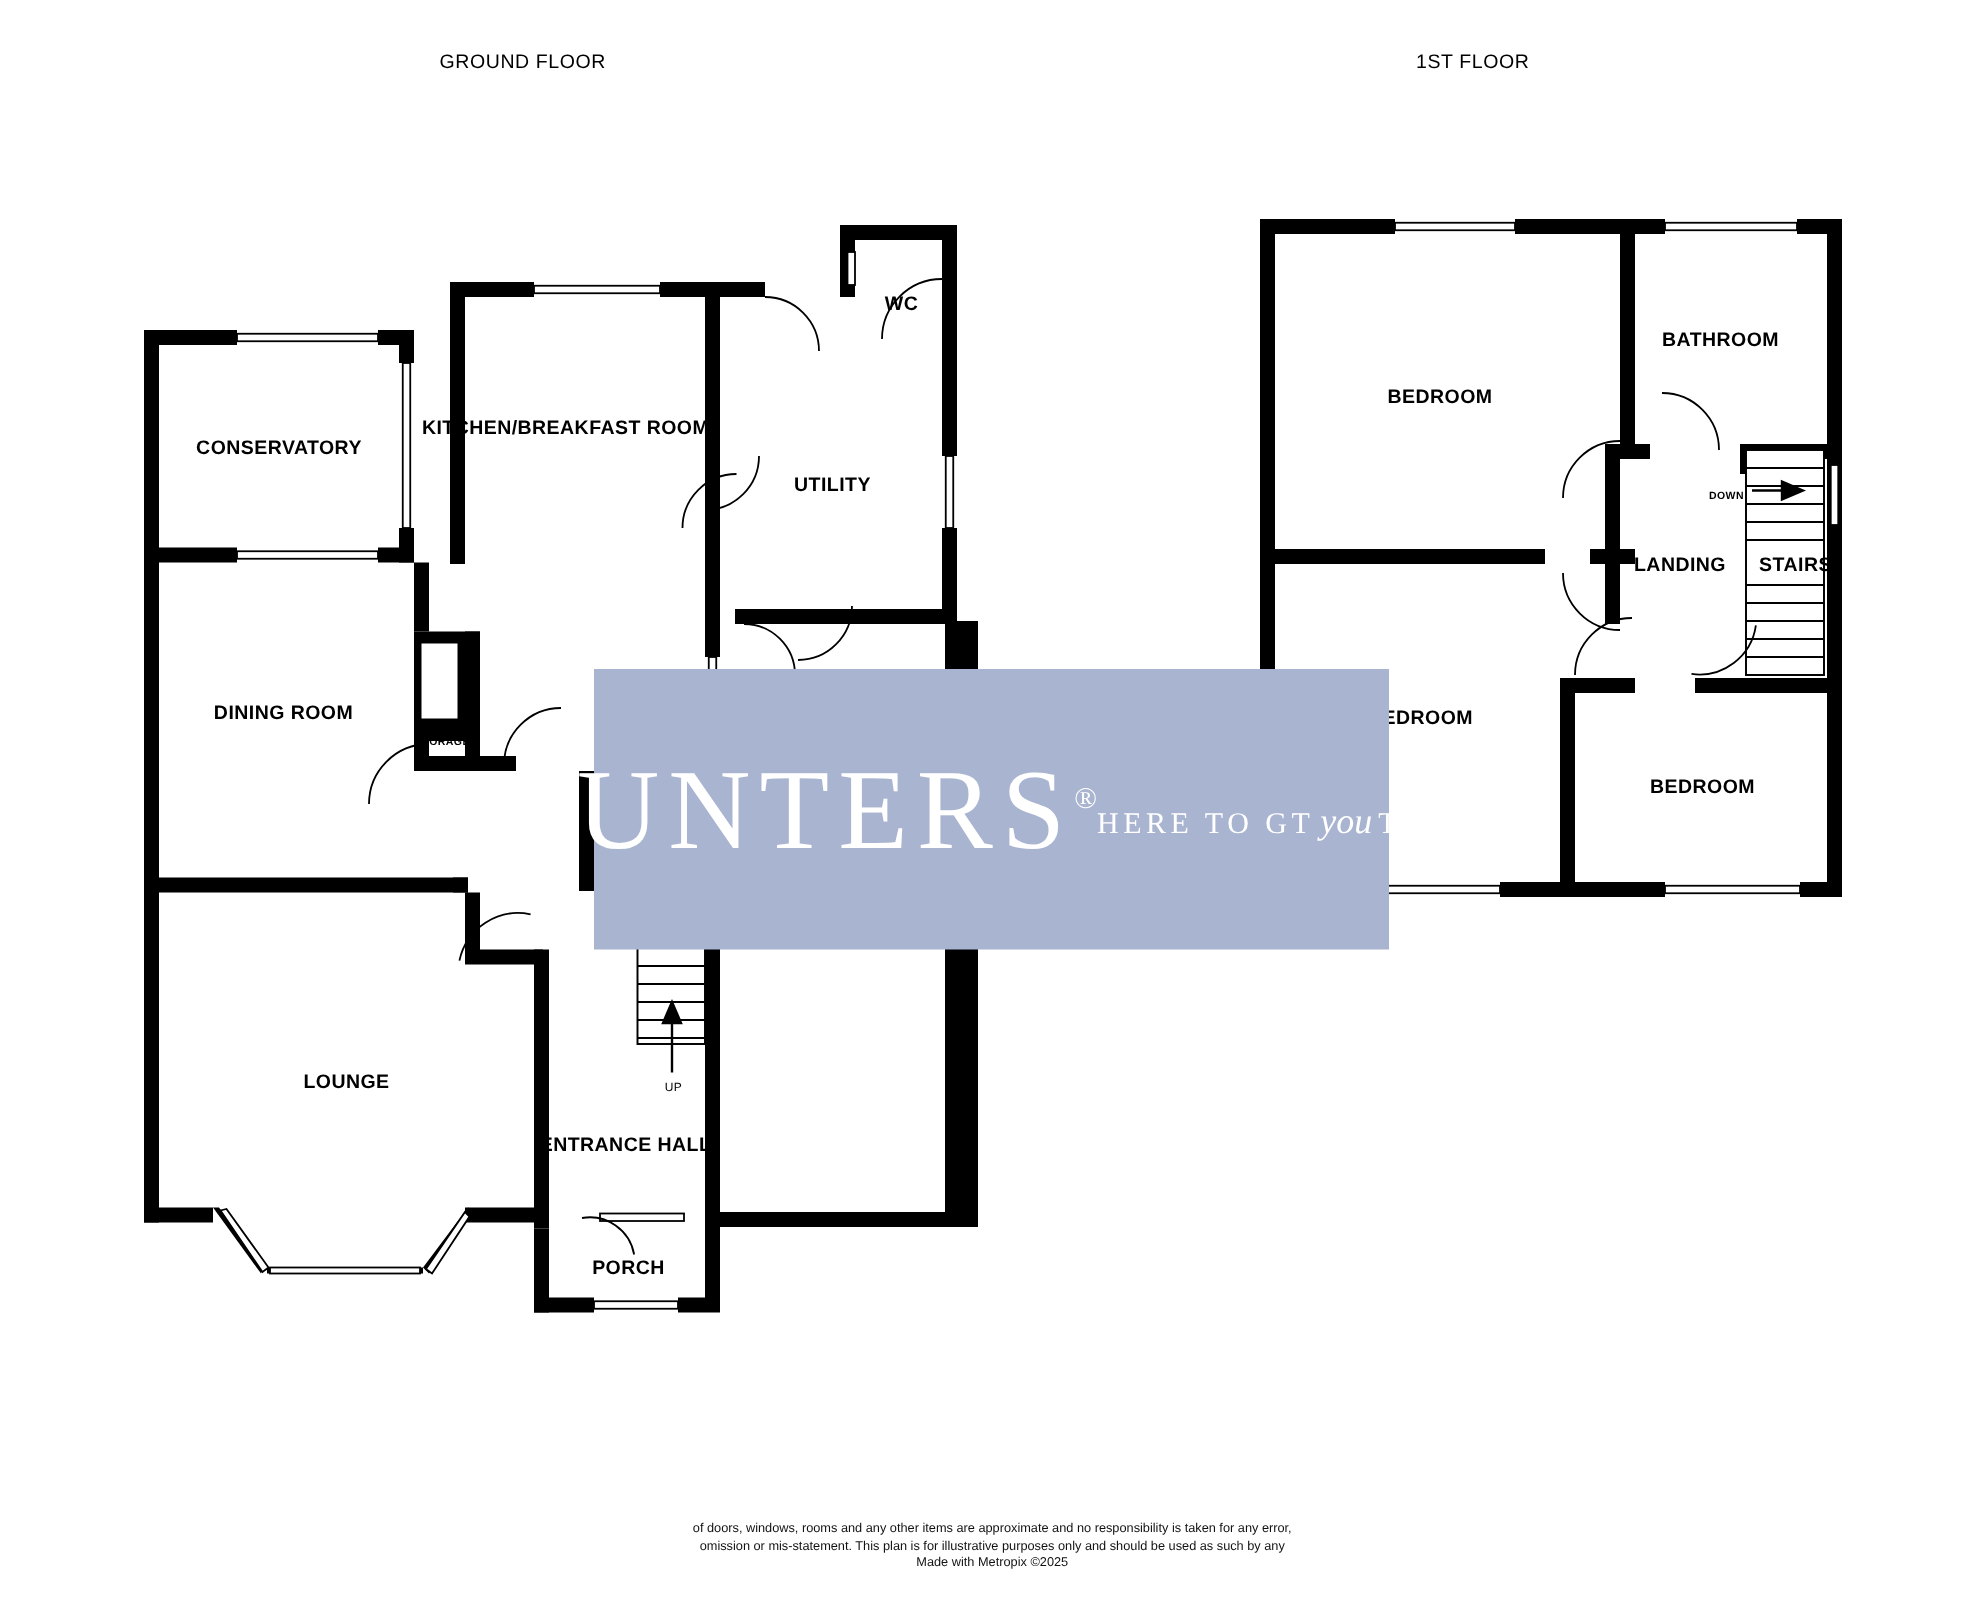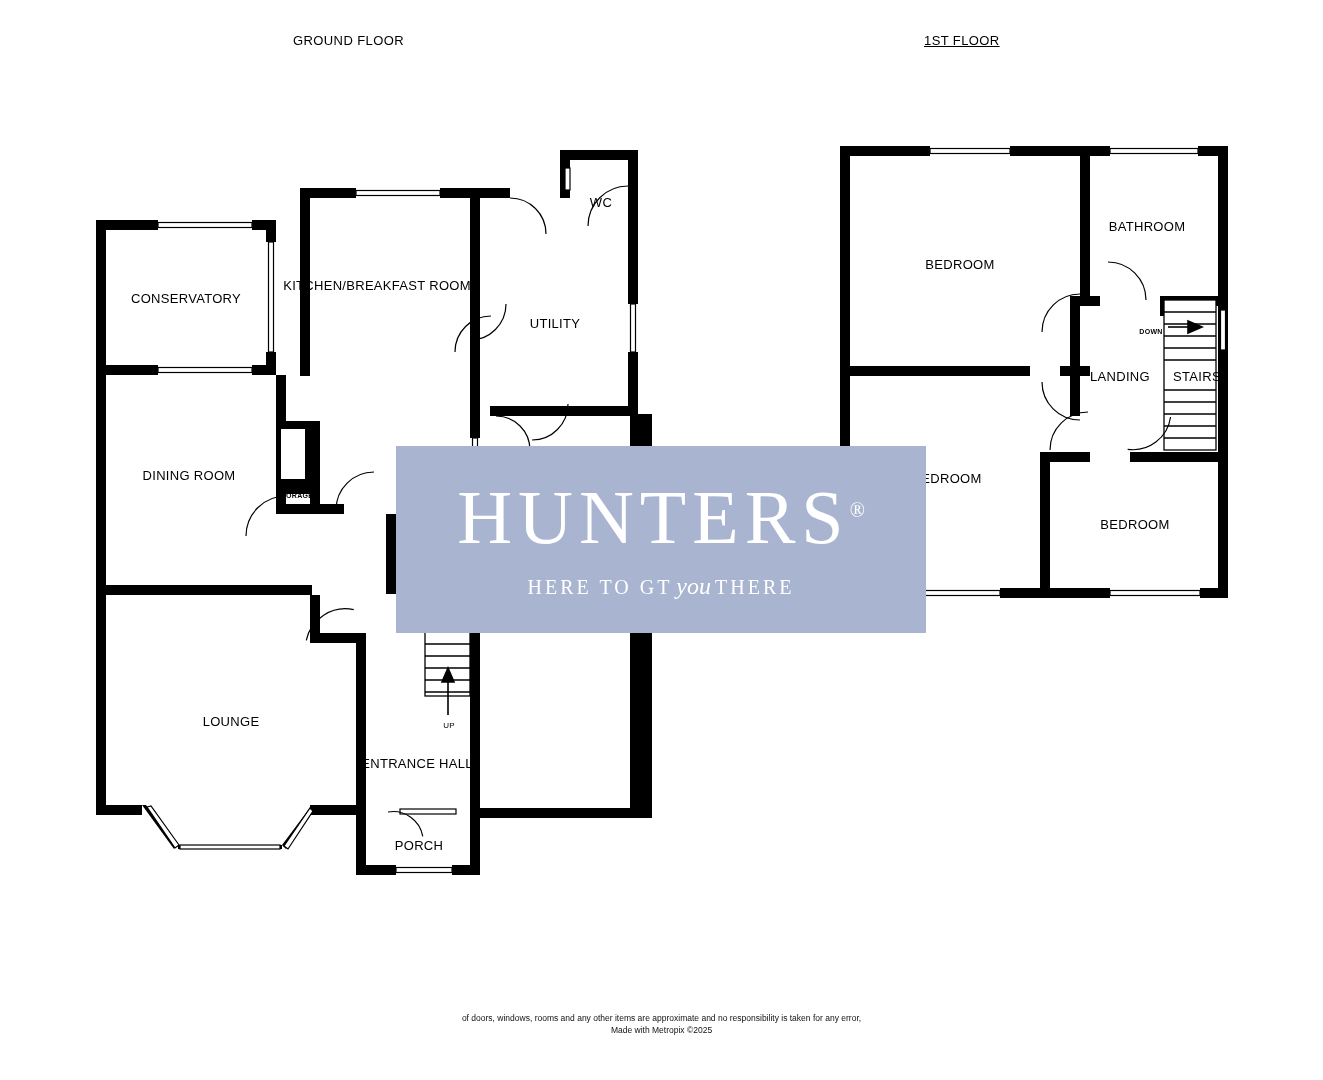--- a/index.html
+++ b/index.html
@@ -23,26 +23,26 @@
   }
   .floor-title {
     position: absolute;
     font-size: 13px;
     font-weight: 400;
     letter-spacing: 0.4px;
     color: #000;
     white-space: nowrap;
   }
   #ground-title { left: 293px; top: 33px; }
-  #first-title  { left: 924px; top: 33px; text-decoration: underline; }
+  #first-title  { left: 944px; top: 33px; }
 
   .room-label {
     position: absolute;
     font-size: 13px;
-    font-weight: normal;
+    font-weight: bold;
     letter-spacing: 0.3px;
     white-space: nowrap;
     color: #000;
     transform: translate(-50%, -50%);
   }
   .room-label.small {
     font-size: 8px;
     font-weight: normal;
   }
   .room-label.tiny {
@@ -61,21 +61,21 @@
 
   
   #watermark {
     position: absolute;
     left: 396px;
     top: 446px;
     width: 530px;
     height: 187px;
     background: #a9b4d0;
     display: flex;
-    flex-direction: column;
+    flex-direction: row;
     align-items: center;
     justify-content: center;
   }
   #watermark .wm-main {
     font-family: "Liberation Serif", serif;
     font-size: 76px;
     letter-spacing: 6px;
     color: #ffffff;
     font-weight: normal;
     line-height: 1;
@@ -337,16 +337,17 @@
     <div class="wm-main">
       <span>HUNTERS</span><span class="wm-reg">®</span>
     </div>
     <div class="wm-sub">
       <span>HERE TO G</span><span>T</span><span class="wm-you">you</span><span>THERE</span>
     </div>
   </div>
 
   <div id="disclaimer">
     <div>of doors, windows, rooms and any other items are approximate and no responsibility is taken for any error,</div>
+    <div>omission or mis-statement. This plan is for illustrative purposes only and should be used as such by any</div>
     <div>Made with Metropix ©2025</div>
   </div>
 
 </div>
 
 </body></html>

